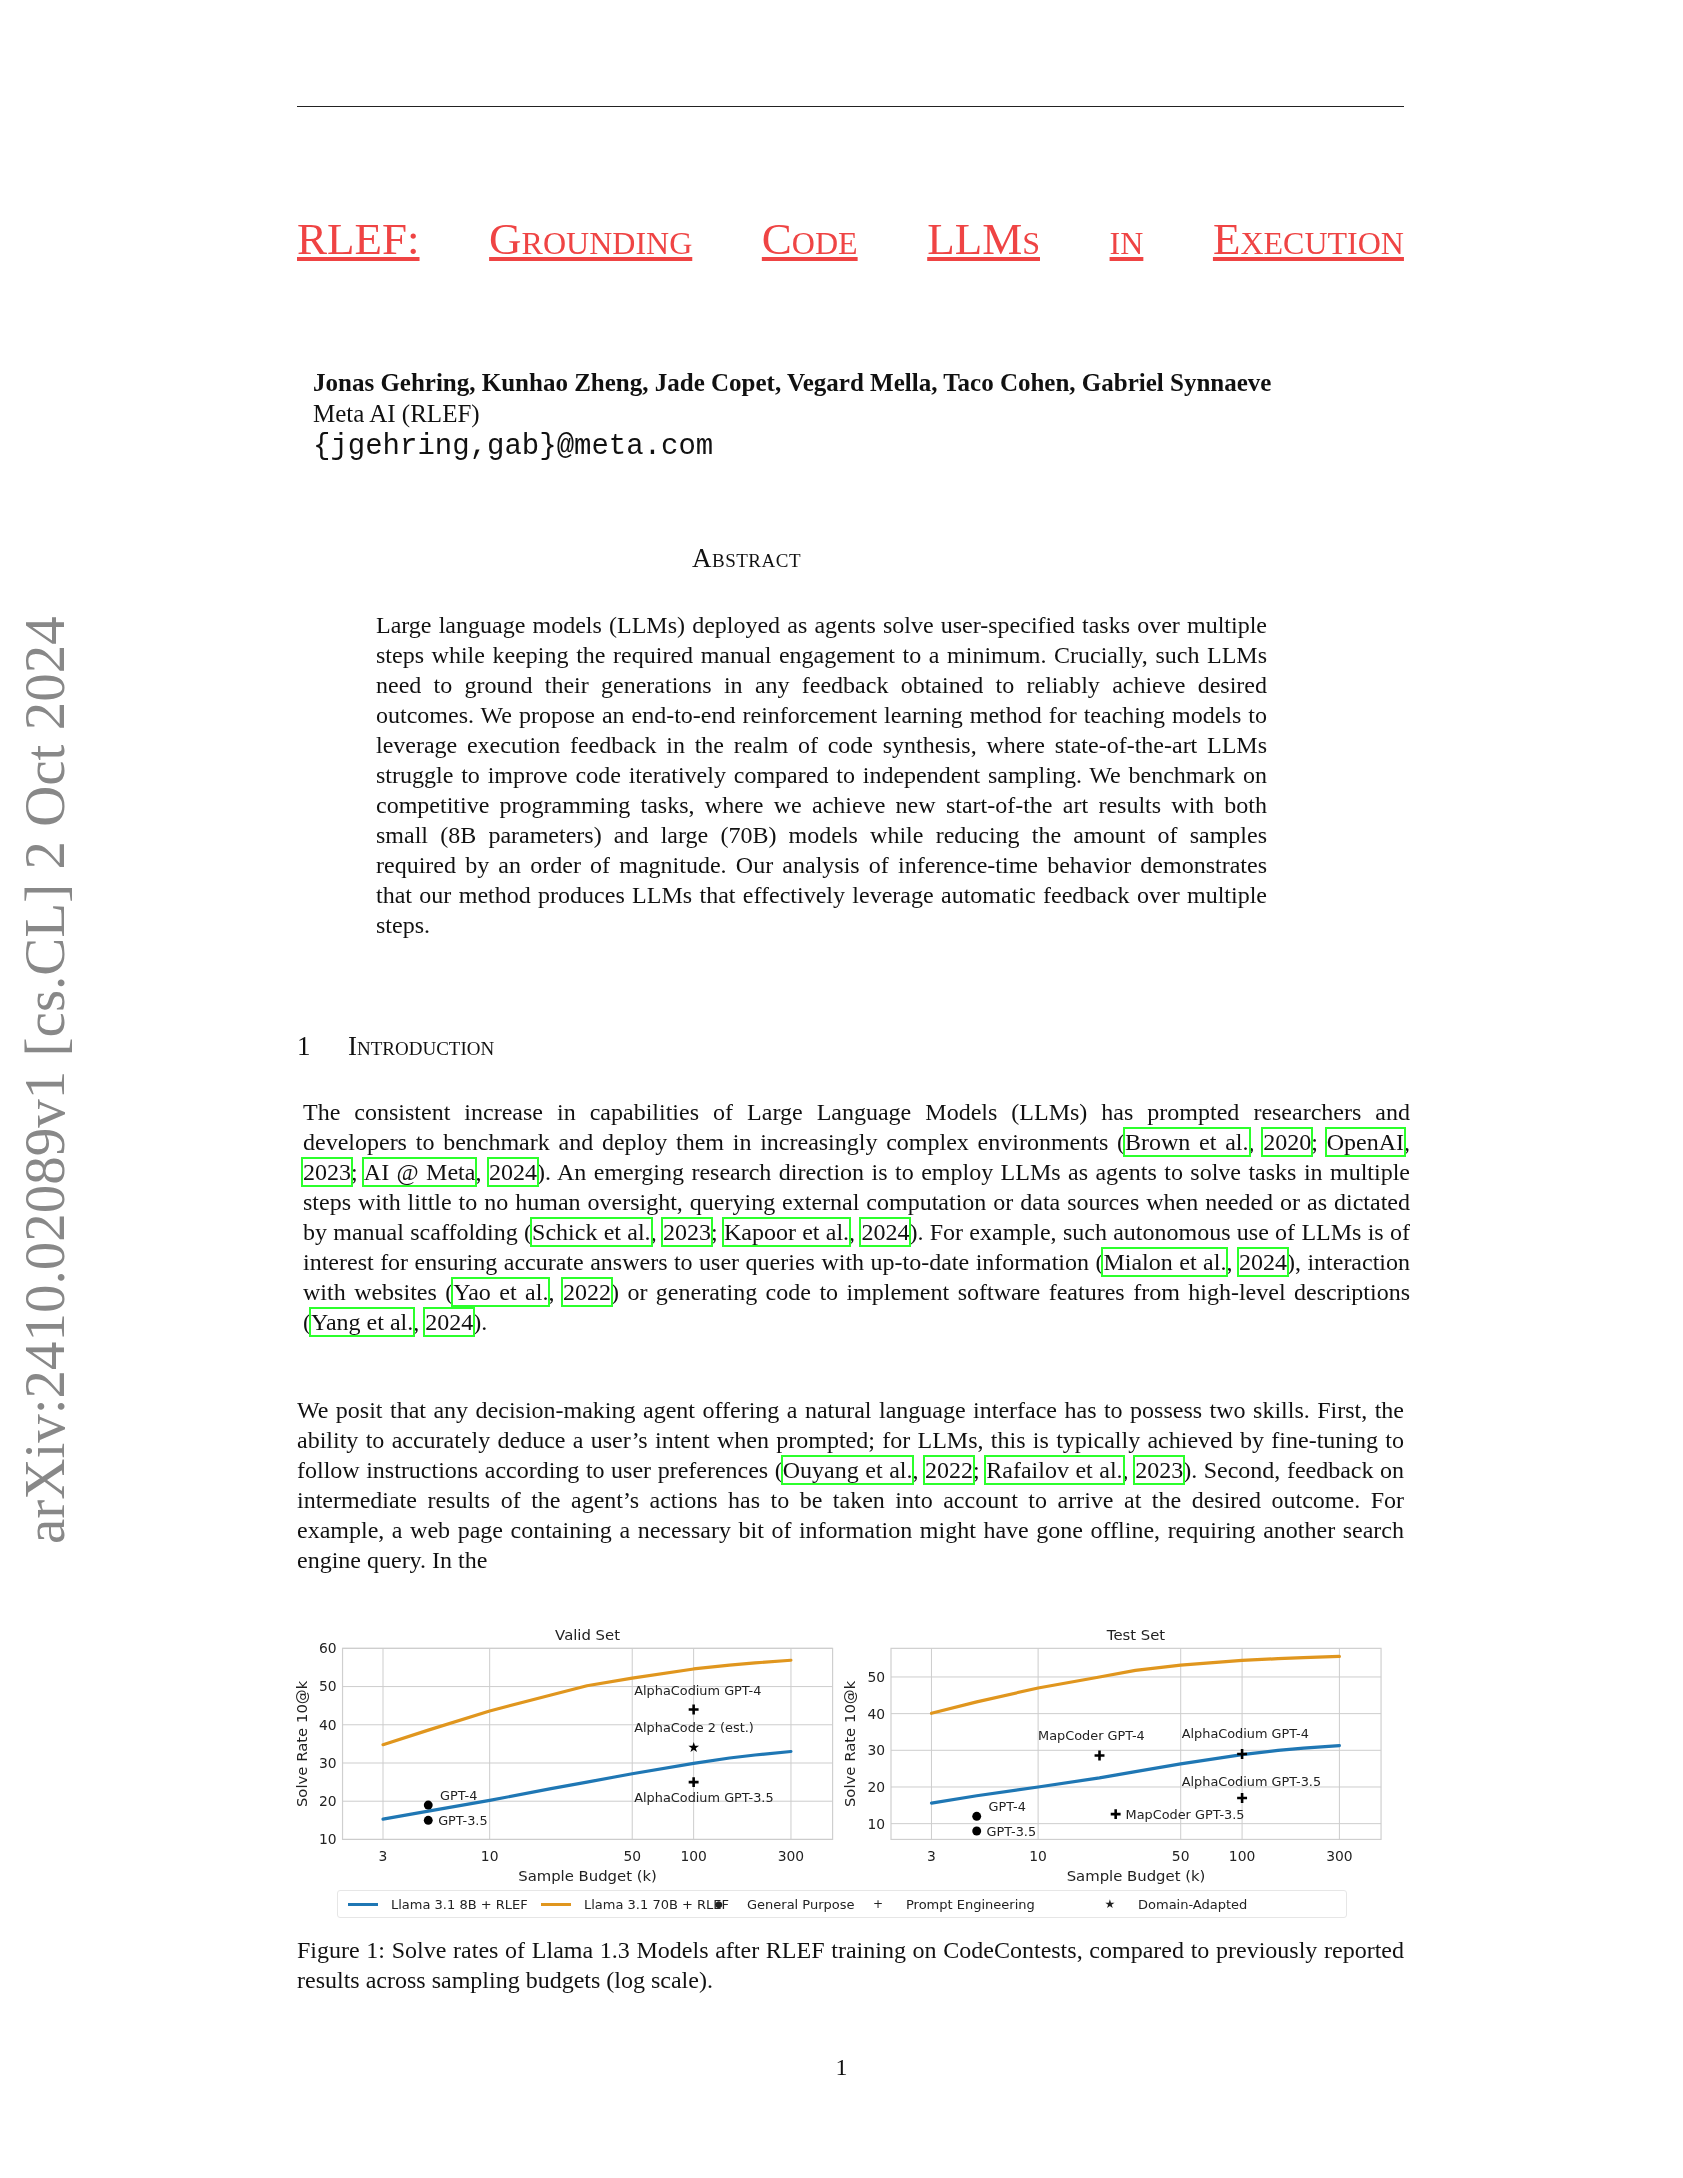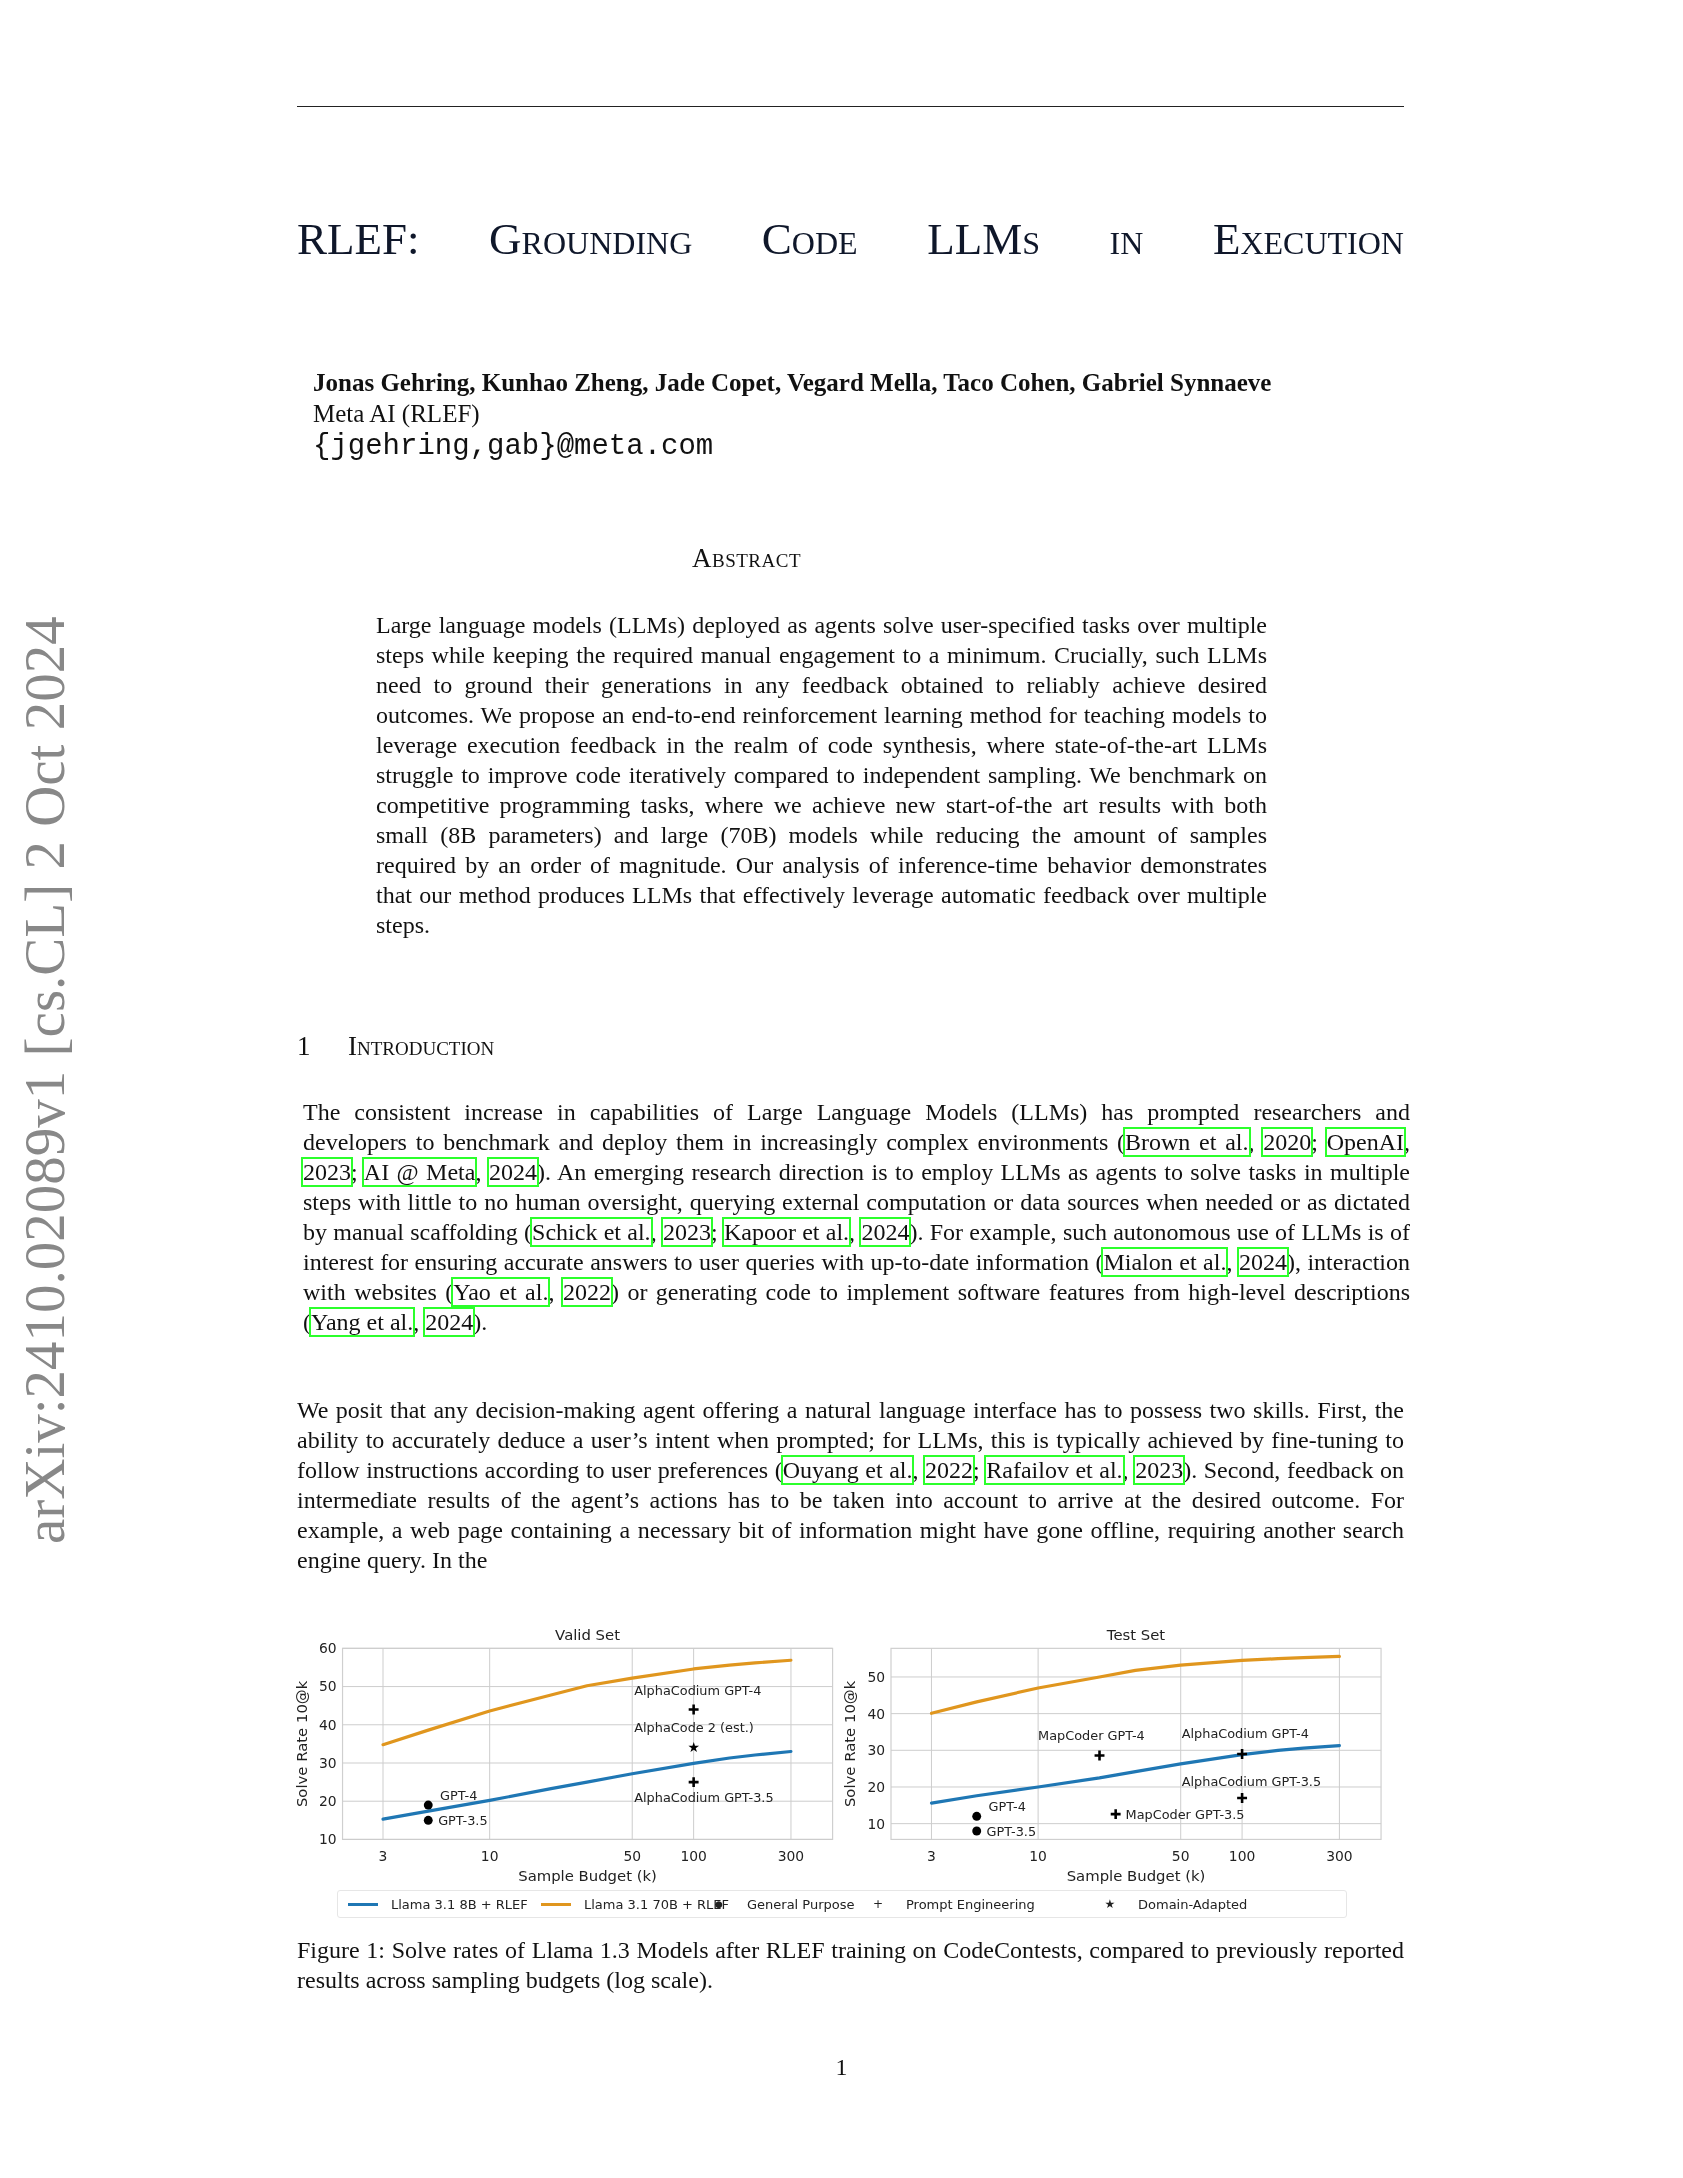--- a/index.html
+++ b/index.html
@@ -4,21 +4,21 @@
 <style>
   html, body { margin:0; padding:0; background:#fff; }
   body { width:1683px; height:2178px; position:relative; overflow:hidden;
          font-family:"Liberation Serif", "DejaVu Serif", serif; color:#111; }
   .abs { position:absolute; }
   .top-rule { left:297px; top:106px; width:1107px; height:0; border-top:1.6px solid #222; }
   .arxiv { left:12px; top:594px; width:950px; height:79px; transform-origin:0 0;
            transform: translate(0px, 950px) rotate(-90deg);
            font-family:"Liberation Serif", serif; font-size:57px; color:#888; white-space:nowrap;
            letter-spacing:0px; }
-  .title { left:297px; top:212px; width:1107px; font-size:45px; line-height:55px; color:#0f172a; }
+  .title { left:297px; top:212px; width:1107px; font-size:45px; line-height:55px; color:#ef4444;text-decoration:underline; }
   .title .line1 { display:flex; justify-content:space-between; }
   .sc { font-variant: small-caps; }
   .authors { left:313px; top:369px; font-size:25px; font-weight:bold; }
   .affil { left:313px; top:400px; font-size:25px; }
   .email { left:313px; top:430px; font-size:29px; font-family:"Liberation Mono", monospace; }
   .abstract-h { left:0; width:1493px; top:543px; text-align:center; font-size:27px; font-variant:small-caps; letter-spacing:0.5px; }
   .abstract { left:376px; top:610px; width:891px; font-size:24px; line-height:30px; text-align:justify; hyphens:manual; }
   .sec-h { left:297px; top:1031px; font-size:27px; }
   .sec-h .num { display:inline-block; width:51px; }
   .para { left:297px; width:1107px; font-size:24px; line-height:30px; text-align:justify; }

